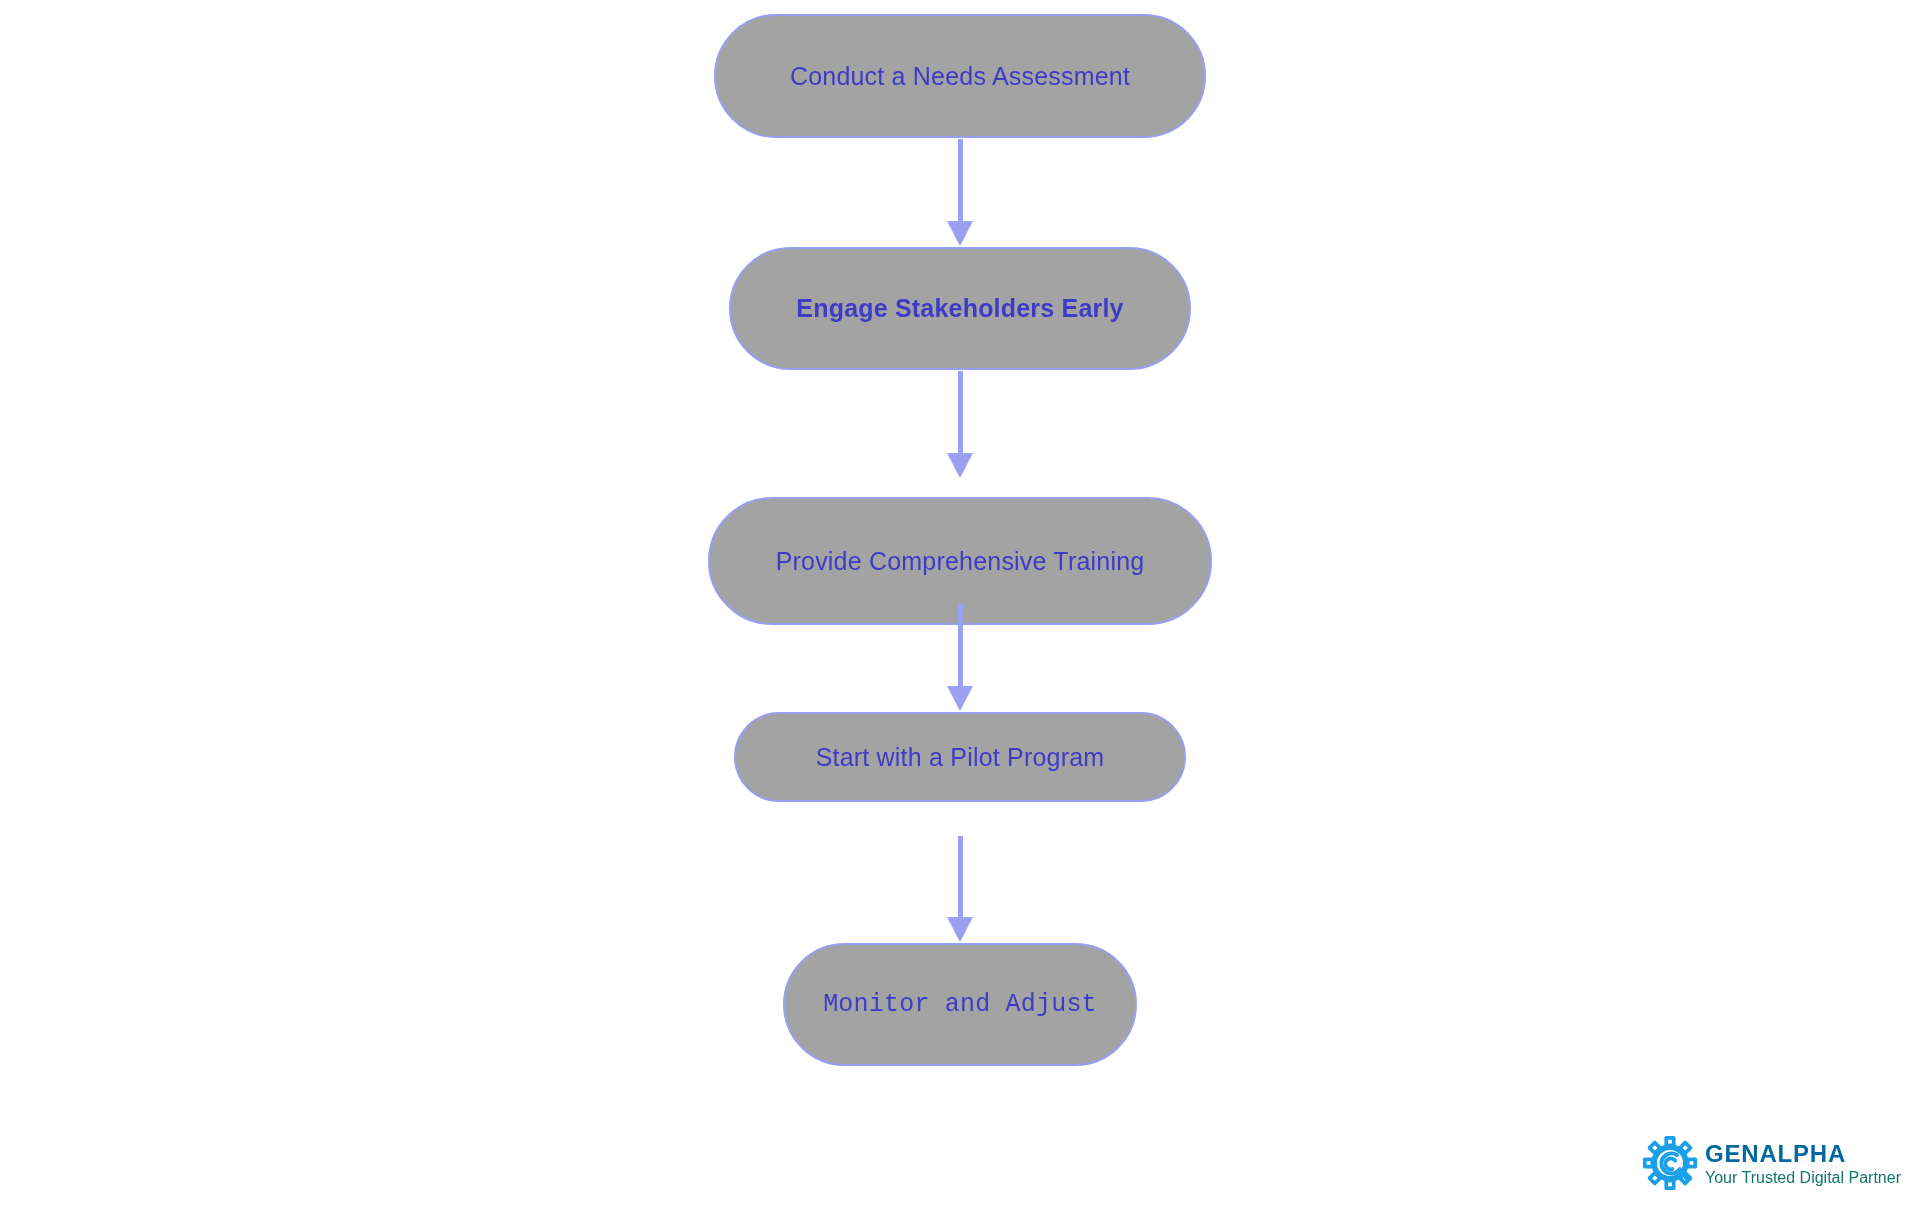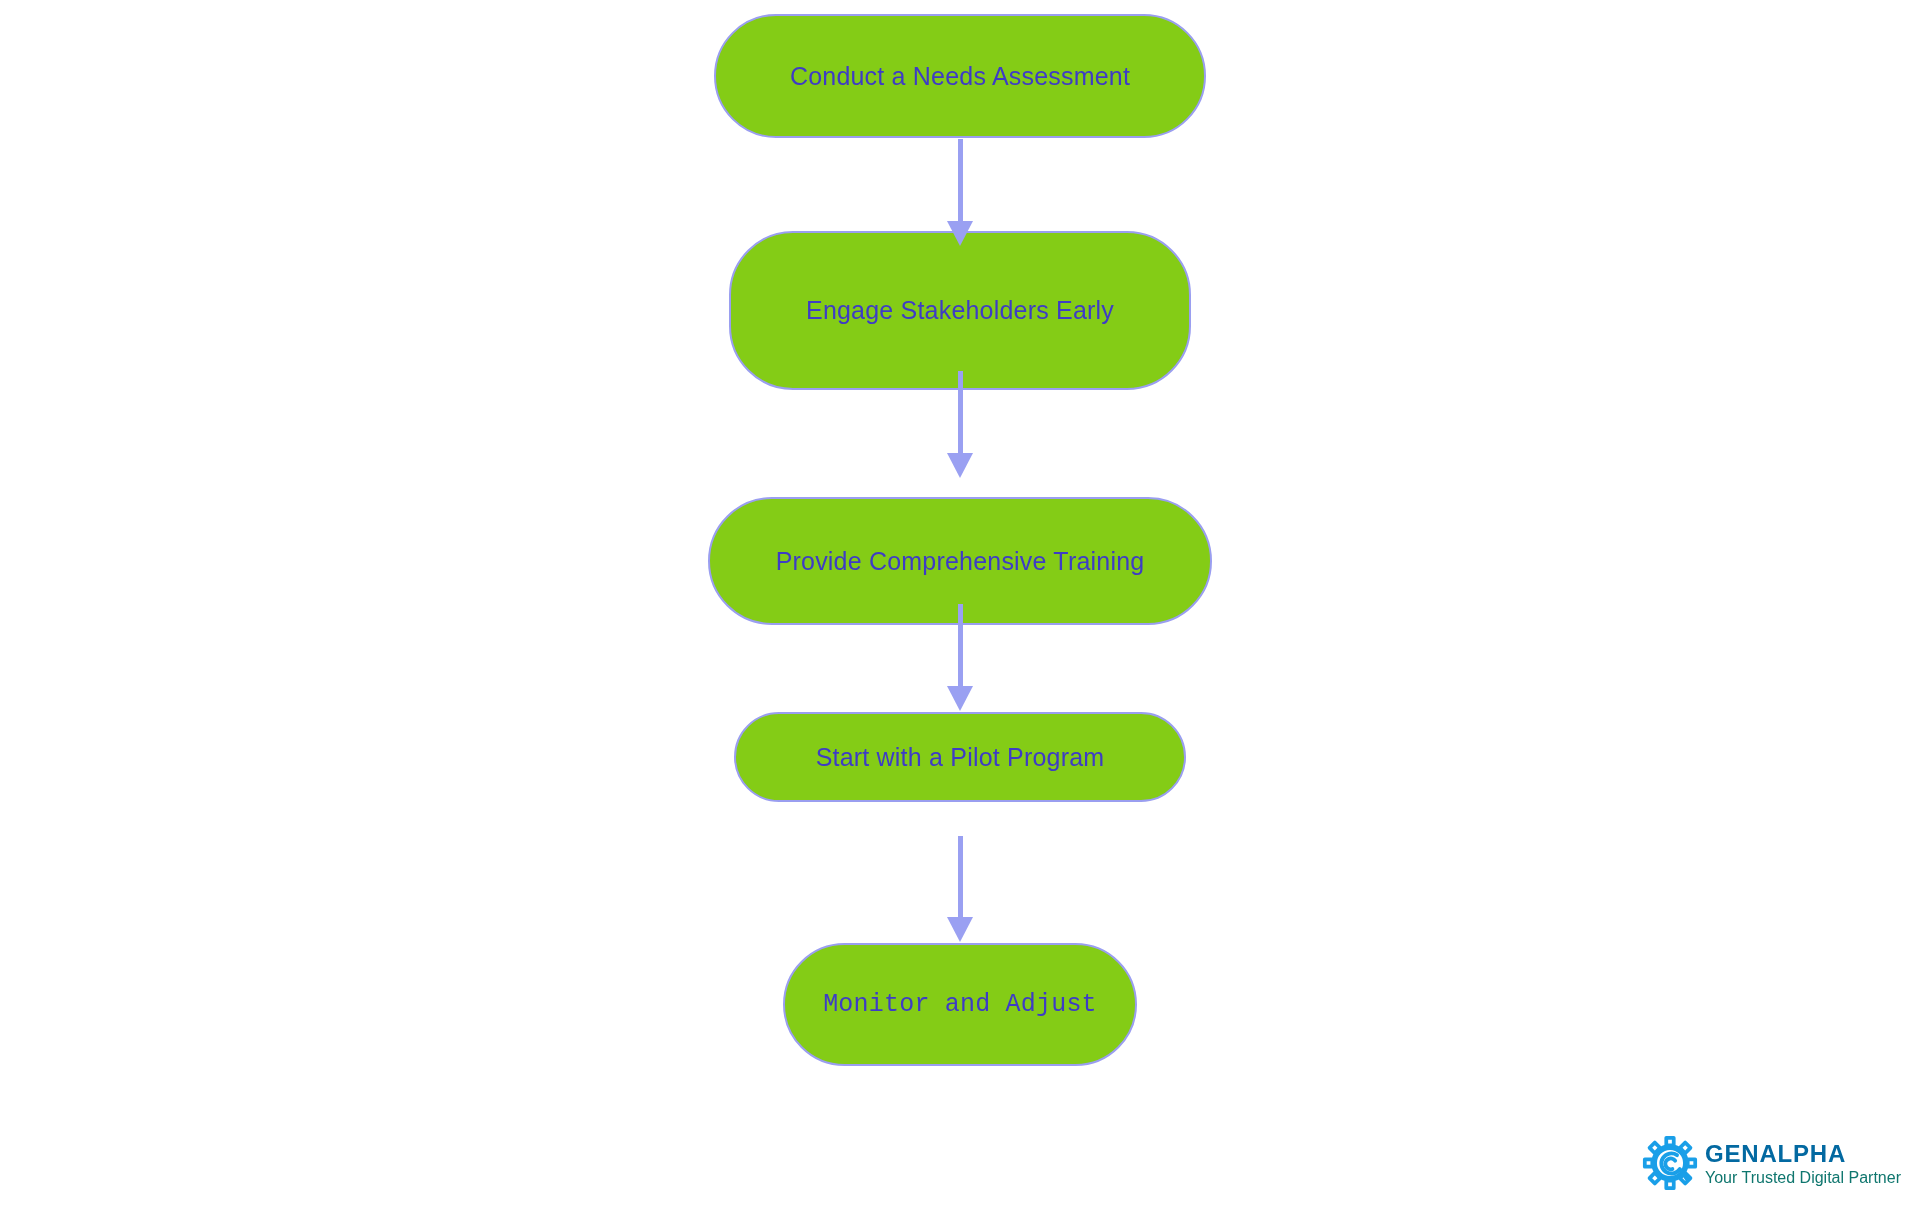--- a/index.html
+++ b/index.html
@@ -8,33 +8,33 @@
     background: #ffffff;
     font-family: "Liberation Sans", sans-serif;
     position: relative;
     overflow: hidden;
   }
 
   
   .node {
     position: absolute;
     box-sizing: border-box;
-    background: #84cc16;
+    background: #a3a3a3;
     border: 2px solid #9a9ef0;
     border-radius: 64px;
     display: flex;
     align-items: center;
     justify-content: center;
     color: #3e3cc6;
     font-size: 25px;
     letter-spacing: 0.2px;
     text-align: center;
   }
   .node-0 { left: 714px; top: 14px;  width: 492px; height: 124px; }
-  .node-1 { left: 729px; top: 231px; width: 462px; height: 159px; }
+  .node-1 { left: 729px; top: 247px; width: 462px; height: 123px; font-weight: bold; }
   .node-2 { left: 708px; top: 497px; width: 504px; height: 128px; }
   .node-3 { left: 734px; top: 712px; width: 452px; height: 90px; }
   .node-4 { left: 783px; top: 943px; width: 354px; height: 123px; font-family: Liberation Mono, monospace; }
 
   
   .arrow {
     position: absolute;
     left: 947px;
     width: 26px;
     display: flex;

